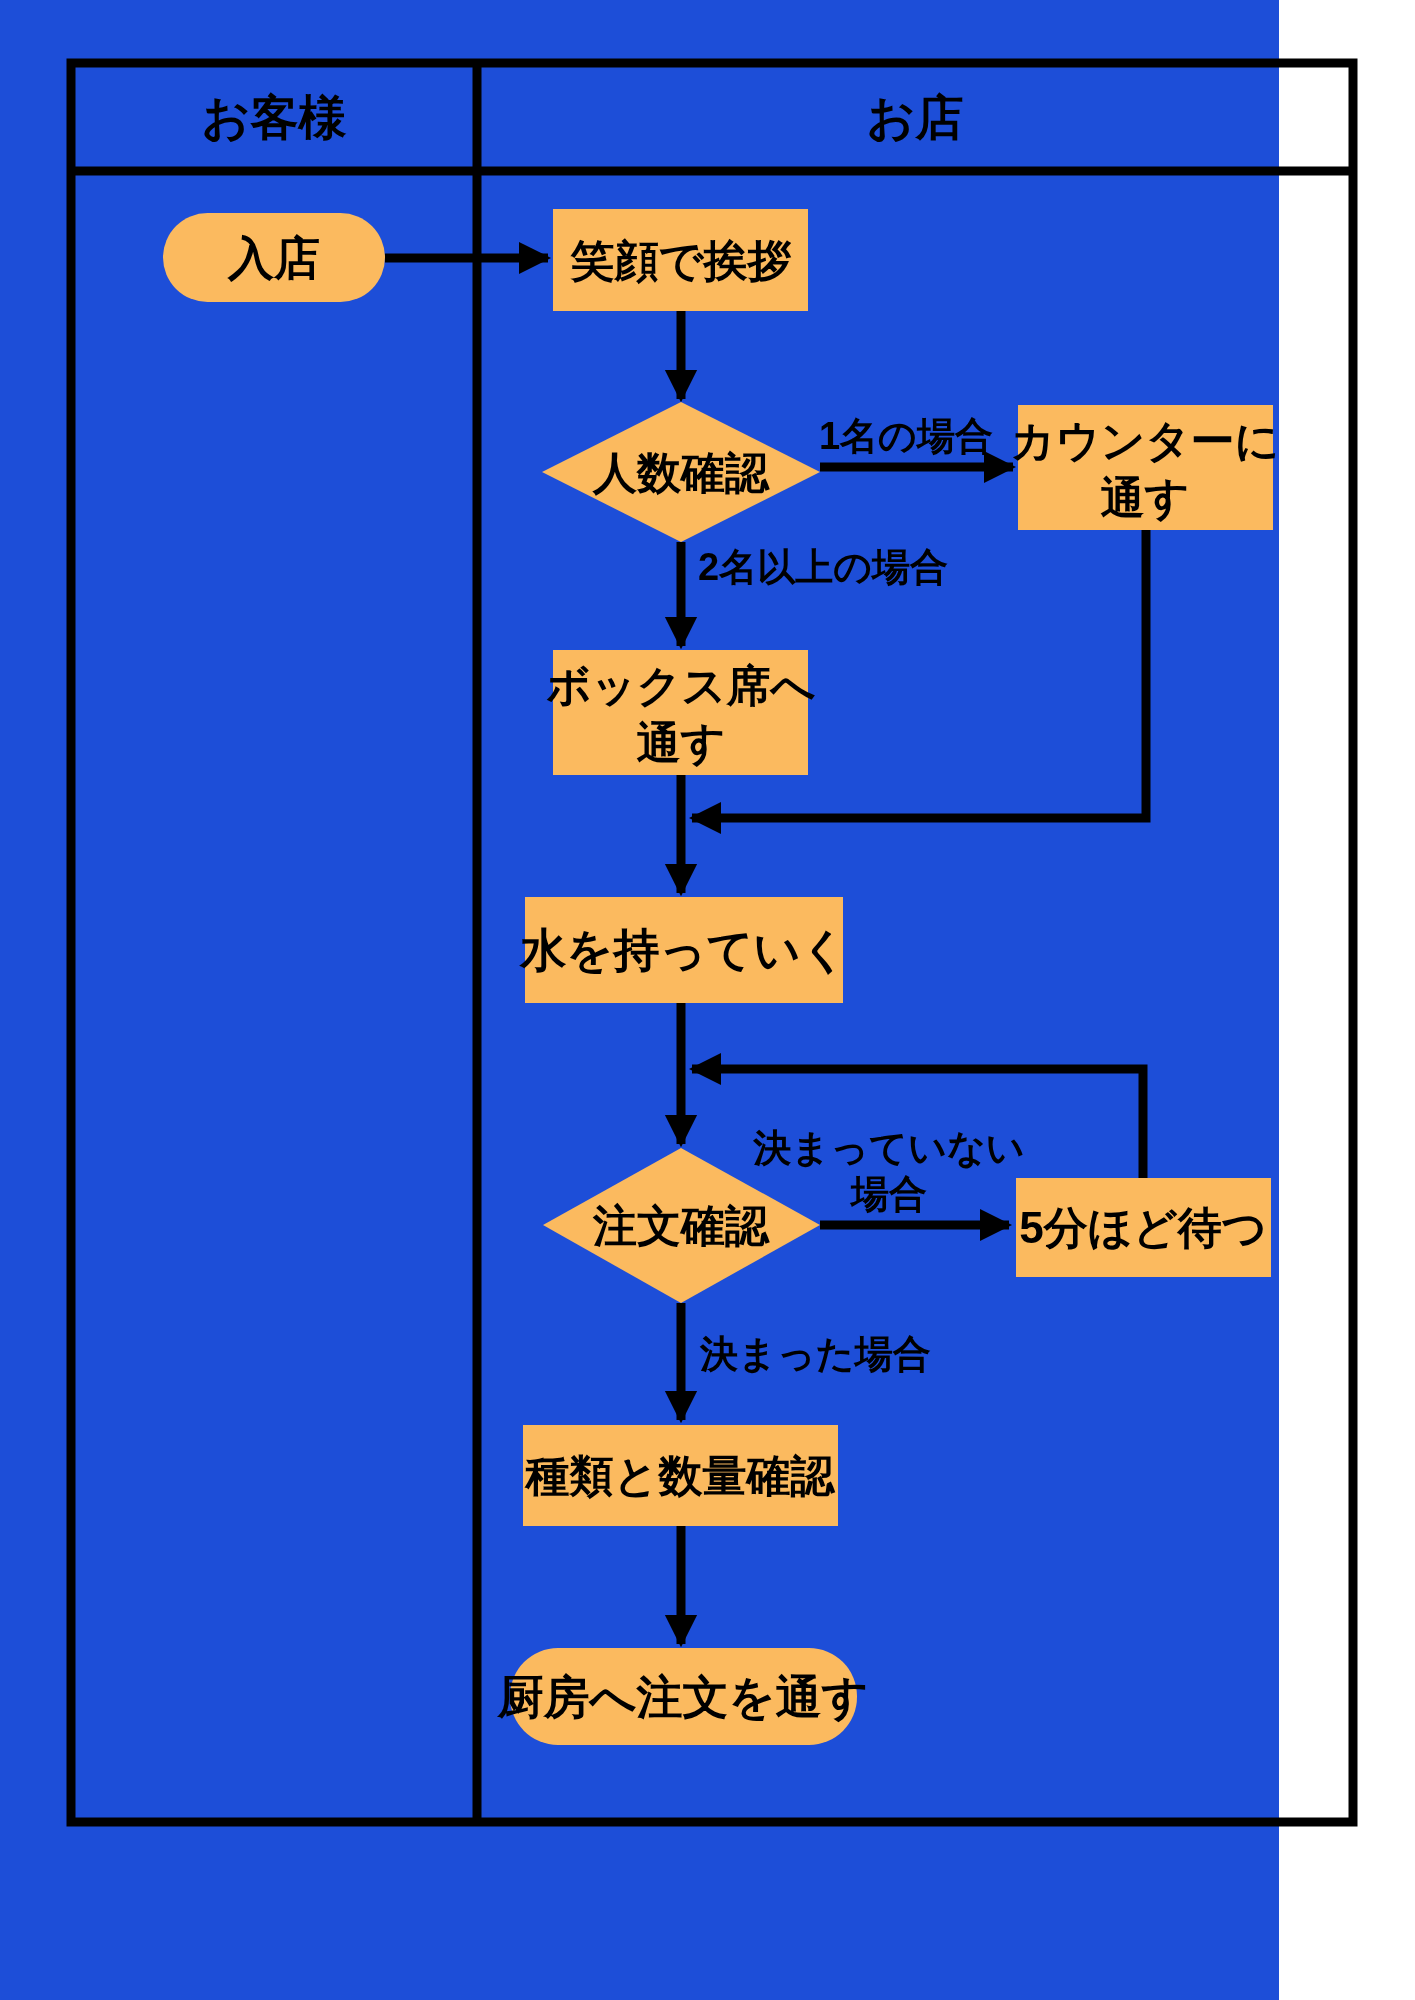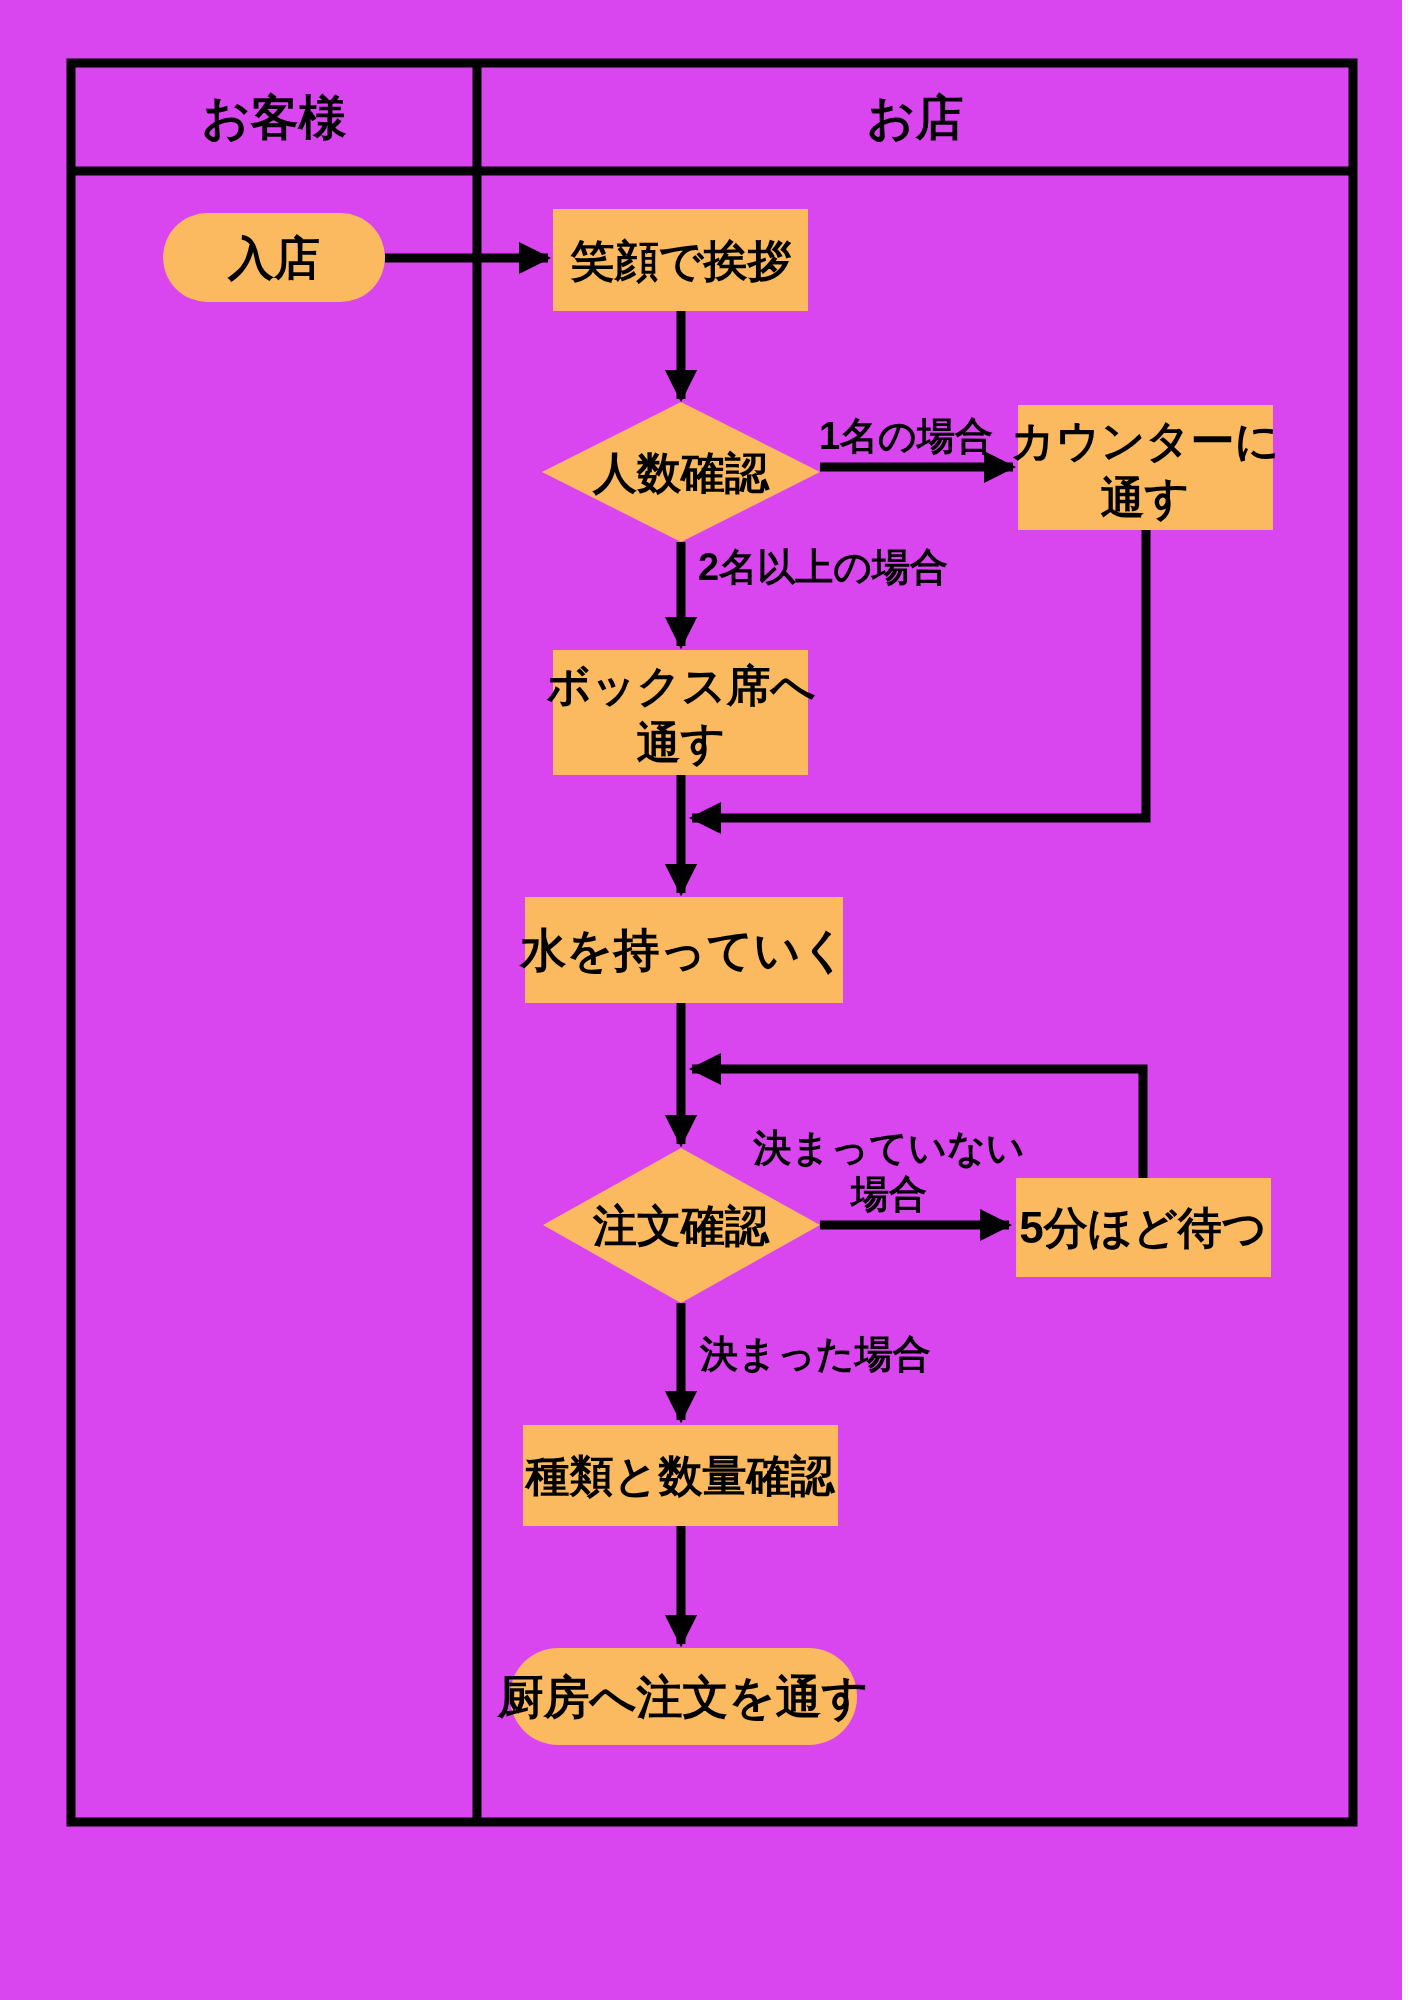--- a/index.html
+++ b/index.html
@@ -2,23 +2,23 @@
 <html><head>
 <meta charset="utf-8">
 <style>
   html, body {
     margin: 0;
     padding: 0;
     background: #ffffff;
   }
   .stage {
     position: relative;
-    width: 1402px;
+    width: 1279px;
     height: 2000px;
-    background: #d946ef;
+    background: #1d4ed8;
     font-family: "Liberation Sans", "DejaVu Sans", sans-serif;
   }
   svg { display: block; }
   .frame-stroke {
     fill: none;
     stroke-width: 9px;
   }
   .conn {
     fill: none;
     stroke-width: 9px;

